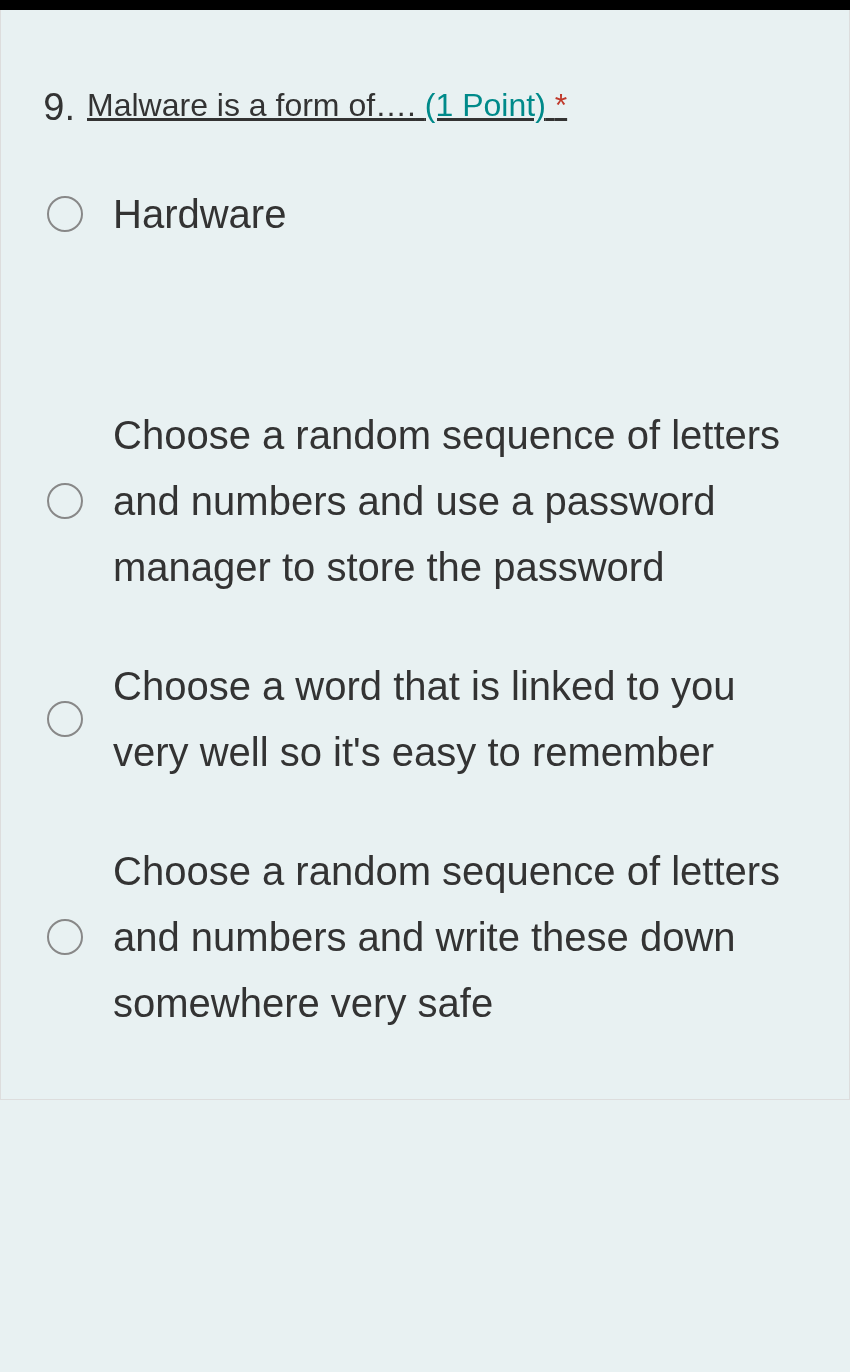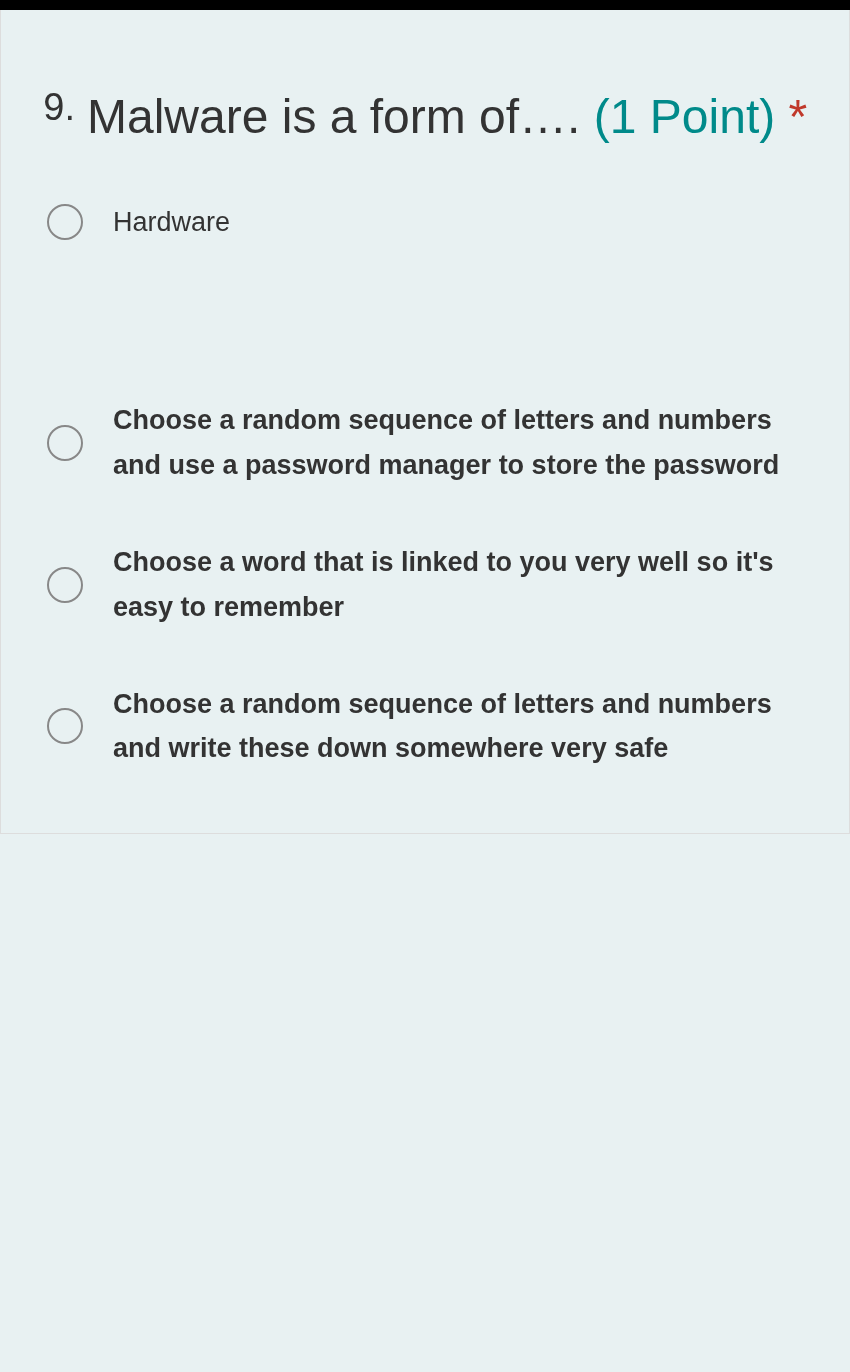--- a/index.html
+++ b/index.html
@@ -39,56 +39,56 @@
   .q-number {
     font-size: 38px;
     color: #333;
     width: 68px;
     text-align: right;
     padding-right: 12px;
     flex-shrink: 0;
     line-height: 1.35;
   }
   .q-text {
-    font-size: 48px;
+    font-size: 32px;
     color: #333;
     line-height: 1.45;
     flex: 1;
+    text-decoration: underline;
   }
   .points {
     color: #008a8a;
   }
   .required {
     color: #c0392b;
   }
   .options {
     padding-left: 28px;
     padding-right: 18px;
   }
   .option {
     display: flex;
     align-items: center;
     margin-bottom: 58px;
     cursor: pointer;
   }
   .q10 .option {
     margin-bottom: 52px;
-    font-weight: bold;
   }
   .radio {
     width: 36px;
     height: 36px;
     border: 2.5px solid #888;
     border-radius: 50%;
     flex-shrink: 0;
     margin-right: 30px;
     background: transparent;
   }
   .option-label {
-    font-size: 27px;
+    font-size: 40px;
     color: #333;
     line-height: 1.66;
     flex: 1;
   }
 </style>
 </head>
 <body>
 
 <div class="topbar"></div>
 

